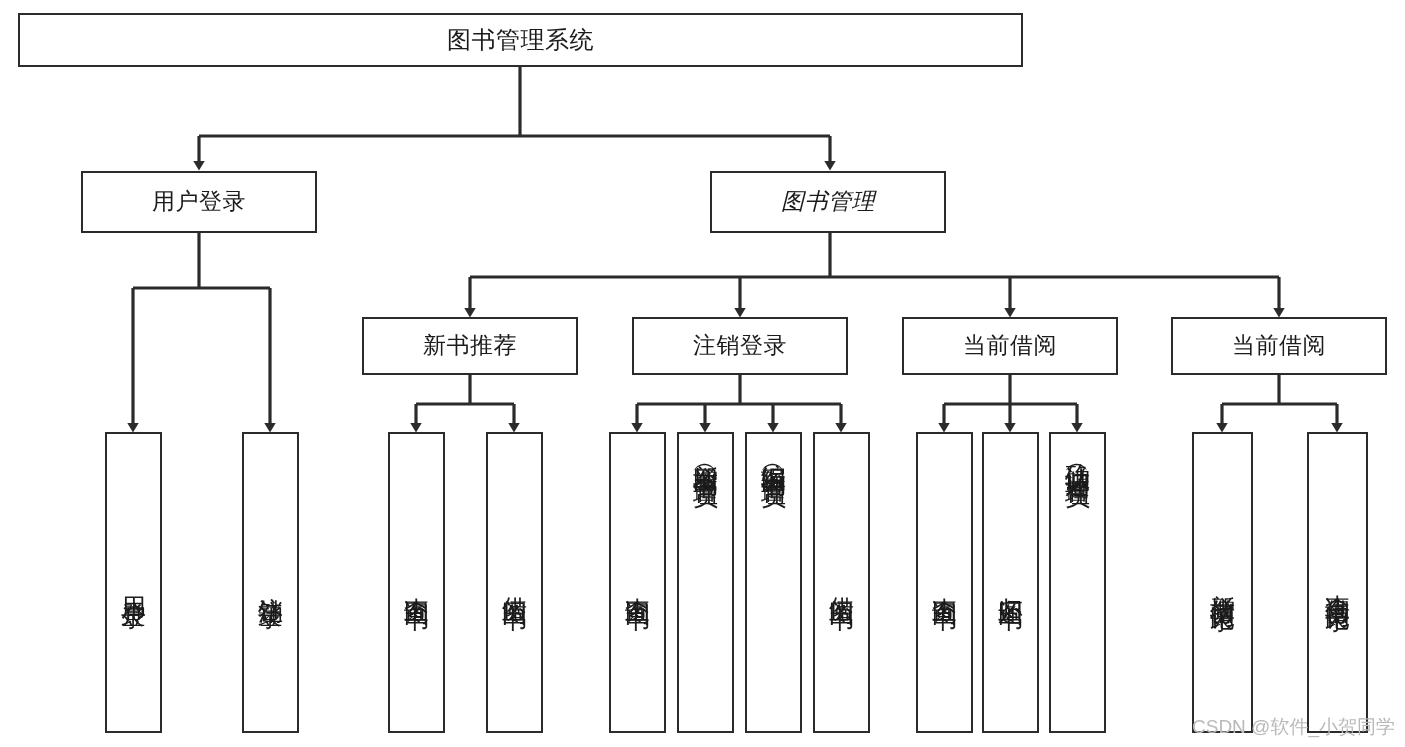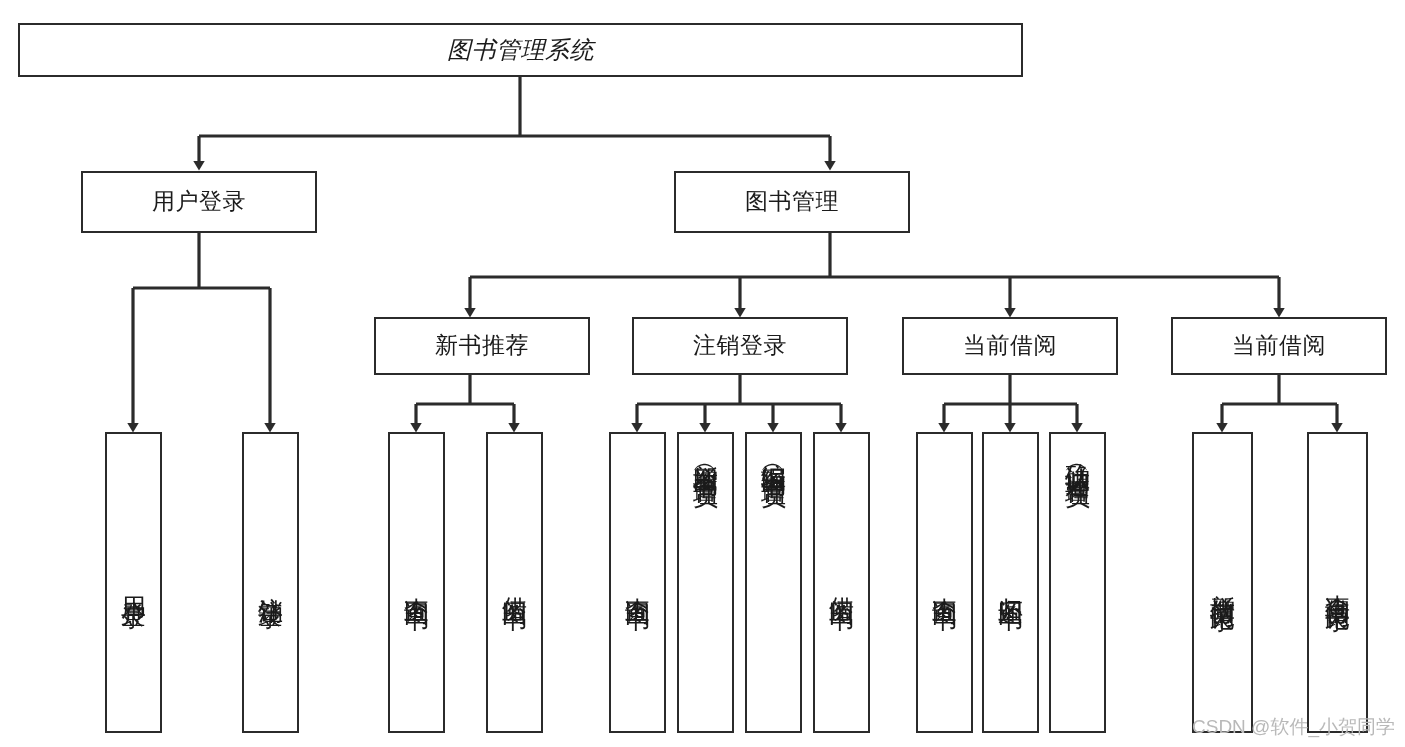--- a/index.html
+++ b/index.html
@@ -127,33 +127,33 @@
       <path d="M1010,404 L1010,424" marker-end="url(#arrow)"></path>
       <path d="M1077,404 L1077,424" marker-end="url(#arrow)"></path>
 
       <path d="M1279,374 L1279,404"></path>
       <path d="M1222,404 L1337,404"></path>
       <path d="M1222,404 L1222,424" marker-end="url(#arrow)"></path>
       <path d="M1337,404 L1337,424" marker-end="url(#arrow)"></path>
     </g>
   </svg>
 
-  <div class="node h root" style="left:18px; top:23px; width:1005px; height:54px;font-style:italic;">
+  <div class="node h root" style="left:18px; top:13px; width:1005px; height:54px;">
     <span class="label">图书管理系统</span>
   </div>
 
   <div class="node h" style="left:81px; top:171px; width:236px; height:62px;">
     <span class="label">用户登录</span>
   </div>
 
-  <div class="node h" style="left:674px; top:171px; width:236px; height:62px;">
+  <div class="node h" style="left:710px; top:171px; width:236px; height:62px;font-style:italic;">
     <span class="label">图书管理</span>
   </div>
 
-  <div class="node h" style="left:362px; top:317px; width:216px; height:58px;margin-left:12px;">
+  <div class="node h" style="left:362px; top:317px; width:216px; height:58px;">
     <span class="label">新书推荐</span>
   </div>
 
   <div class="node h" style="left:632px; top:317px; width:216px; height:58px;">
     <span class="label">注销登录</span>
   </div>
 
   <div class="node h" style="left:902px; top:317px; width:216px; height:58px;align-items:center;">
     <span class="label">当前借阅</span>
   </div>

